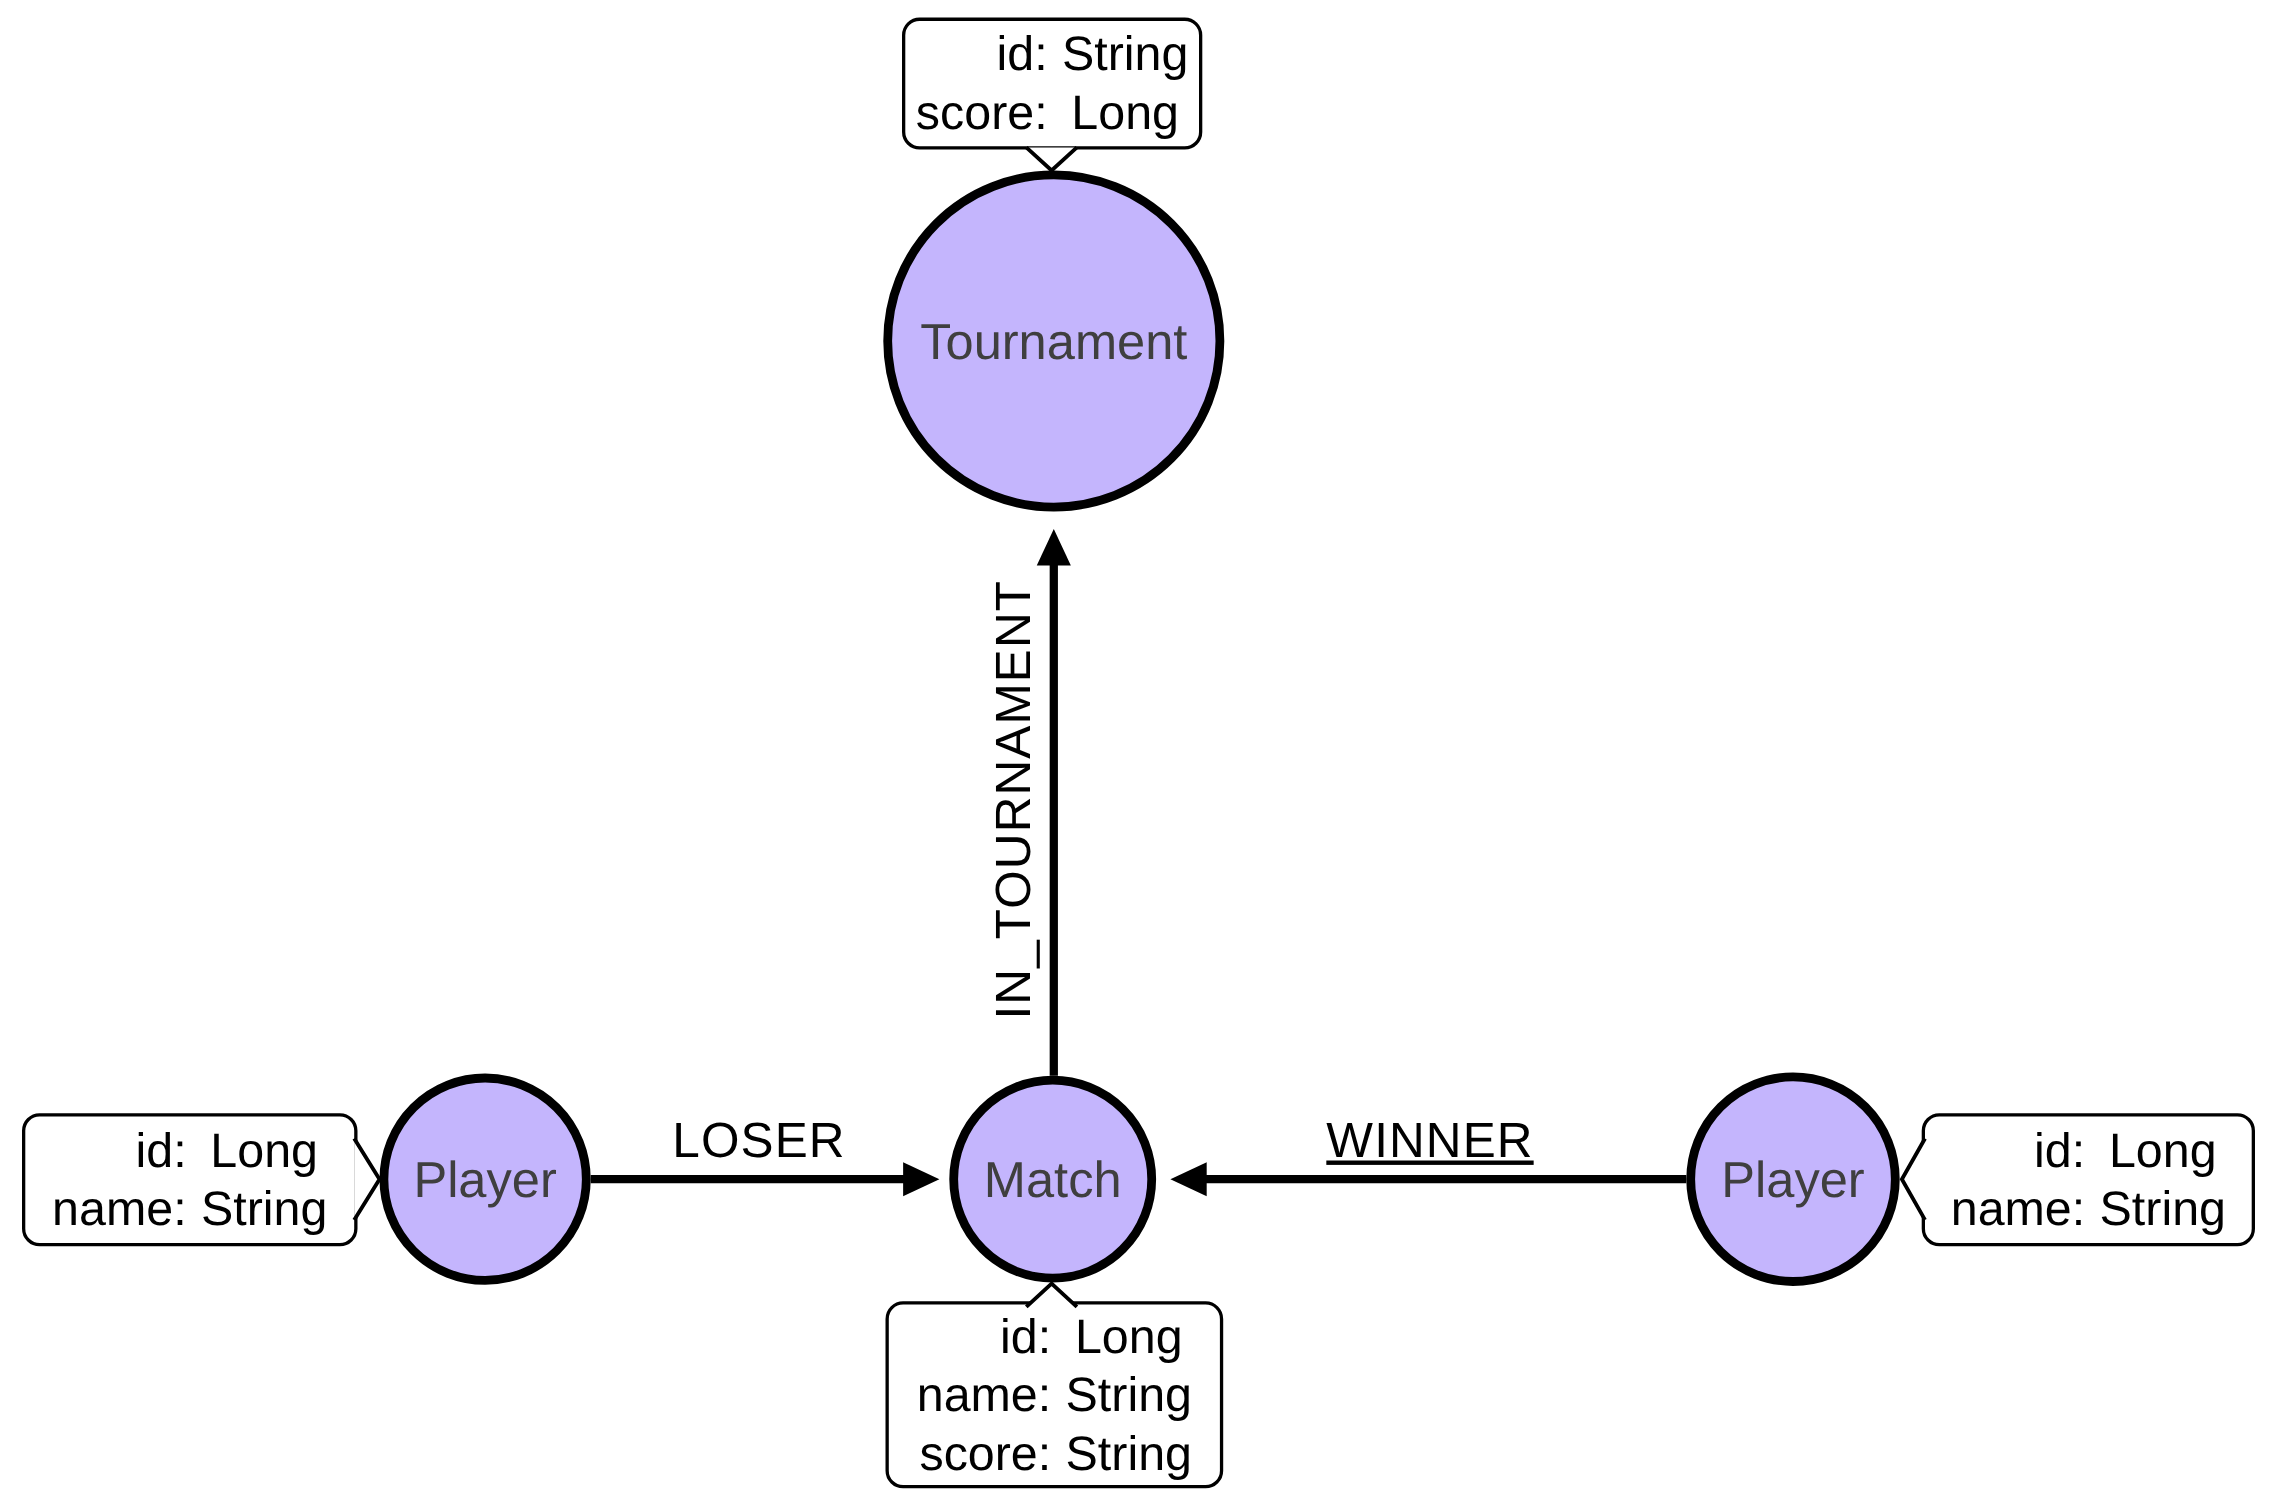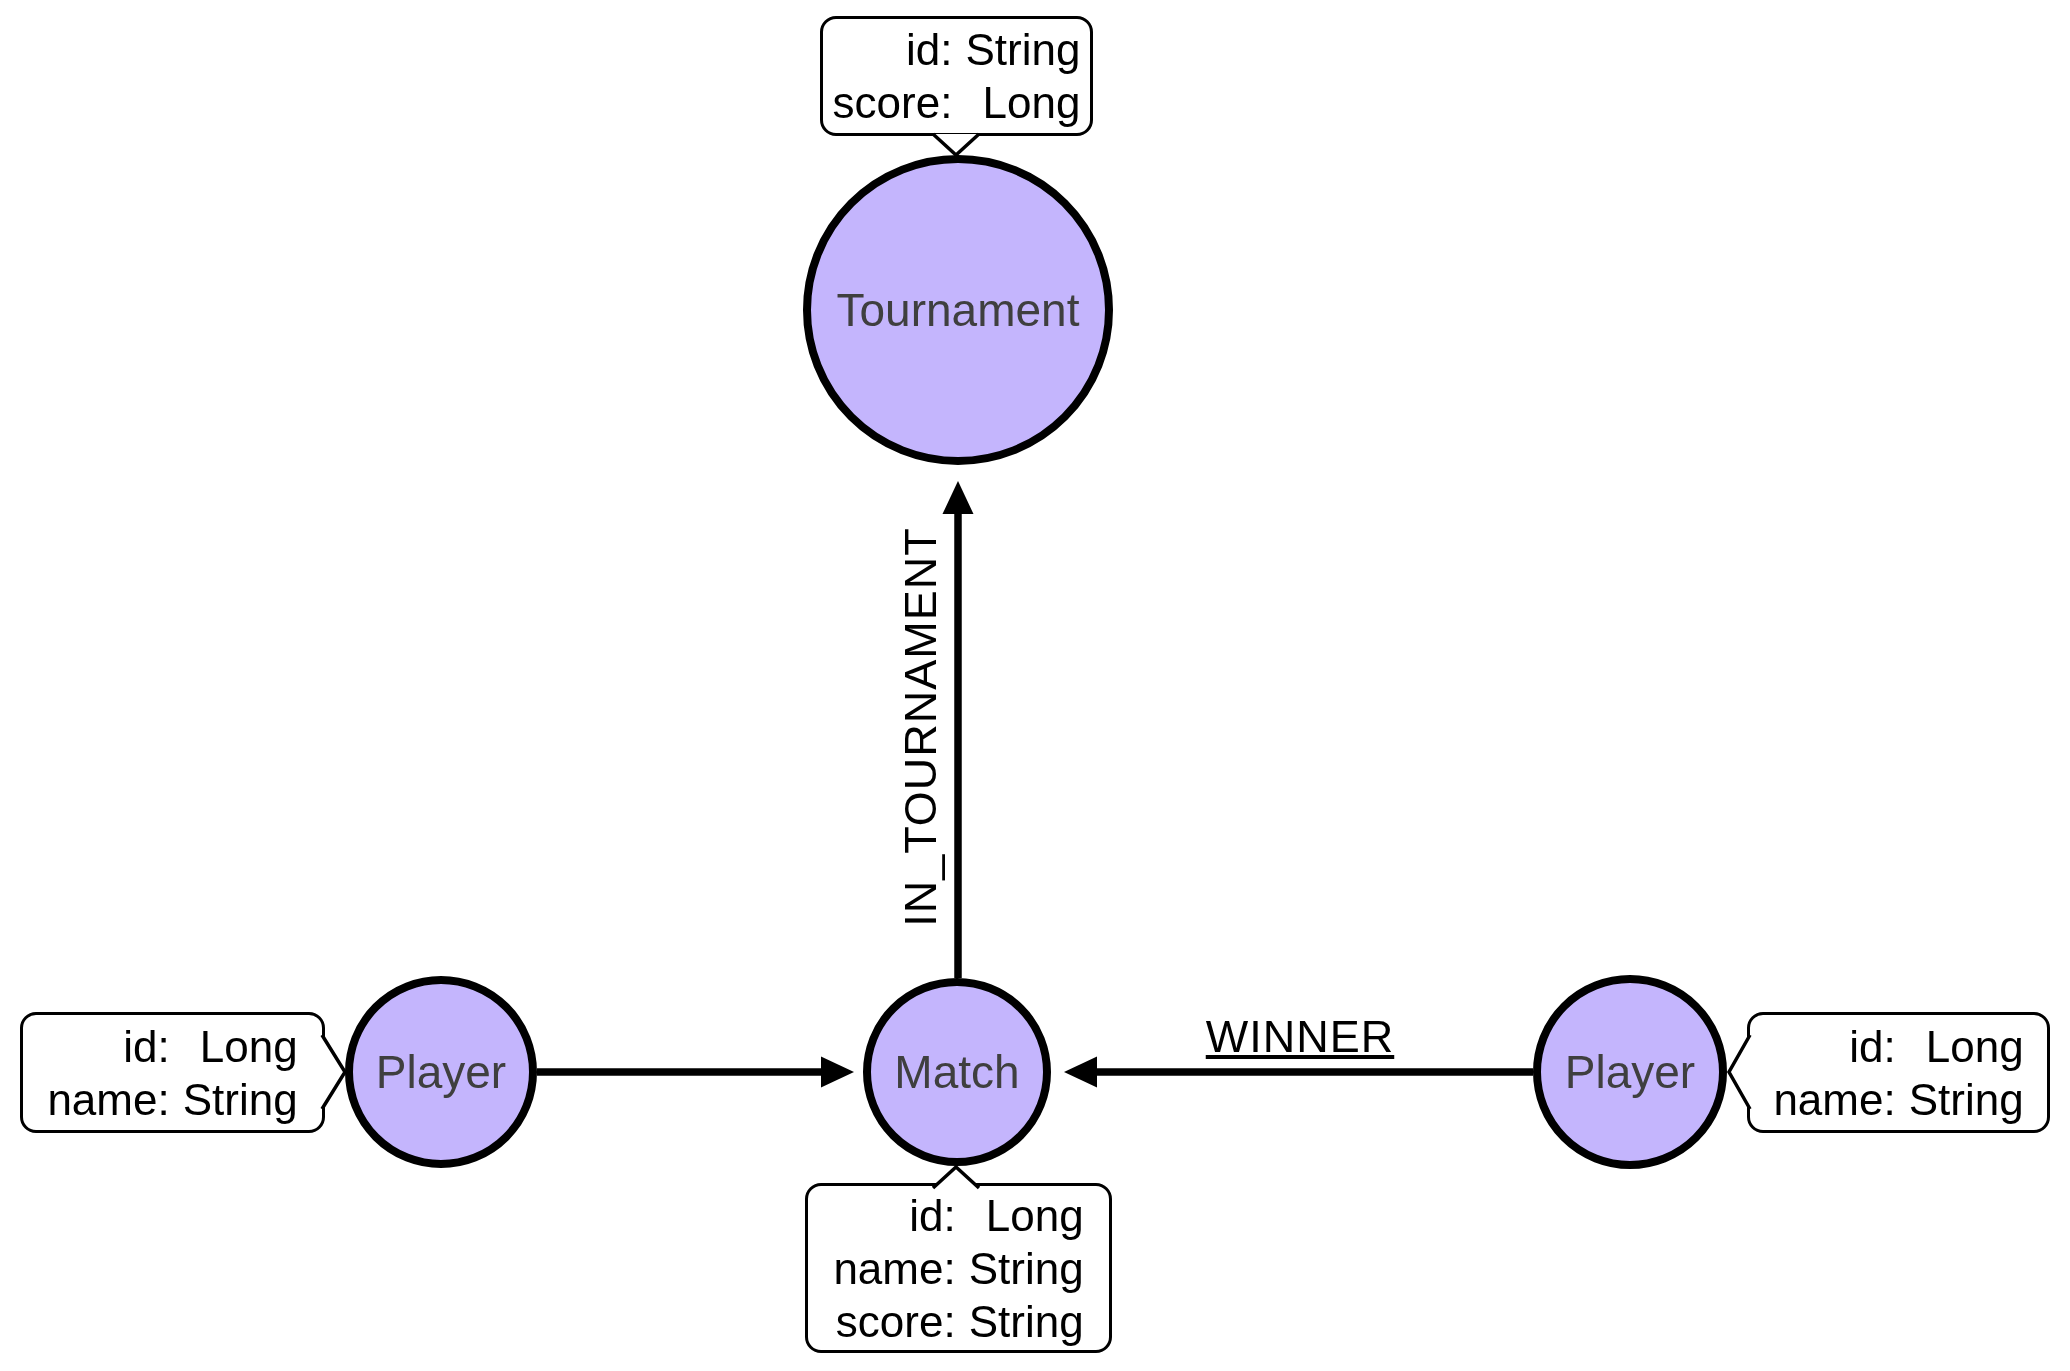--- a/index.html
+++ b/index.html
@@ -54,21 +54,21 @@
   .props {
     display: grid;
     grid-template-columns: max-content max-content;
     column-gap: 13px;
     font-size: 44px;
     line-height: 53px;
     color: #000000;
     white-space: nowrap;
   }
   .props .k { text-align: right; }
-  .props .v { text-align: right; }
+  .props .v { text-align: center; }
   .notch { position: absolute; }
 </style>
 </head>
 <body>
 
 <div class="canvas">
 
   <svg class="edges" viewBox="0 0 2070 1371" xmlns="http://www.w3.org/2000/svg">
     <g>
       <line x1="958" y1="978" x2="958" y2="512" stroke="#000000" stroke-width="7.5"></line>
@@ -95,20 +95,21 @@
   <div class="node" style="left:345px; top:976px; width:192px; height:192px;">
     <span class="node-label">Player</span>
   </div>
 
   <div class="node" style="left:1533px; top:975px; width:194px; height:194px;">
     <span class="node-label">Player</span>
   </div>
 
   <div class="edge-label vlabel" style="left:686px; top:702px; width:470px; height:50px;">IN_TOURNAMENT</div>
 
+  <div class="edge-label" style="left:540px; top:1012px; width:300px; height:50px;">LOSER</div>
 
   <div class="edge-label" style="left:1150px; top:1012px; width:300px; height:50px;text-decoration:underline;">WINNER</div>
 
   <div class="callout" style="left:820px; top:16px; width:273px; height:120px;">
     <div class="props">
       <span class="k">id:</span>
       <span class="v">String</span>
       <span class="k">score:</span>
       <span class="v">Long</span>
     </div>

